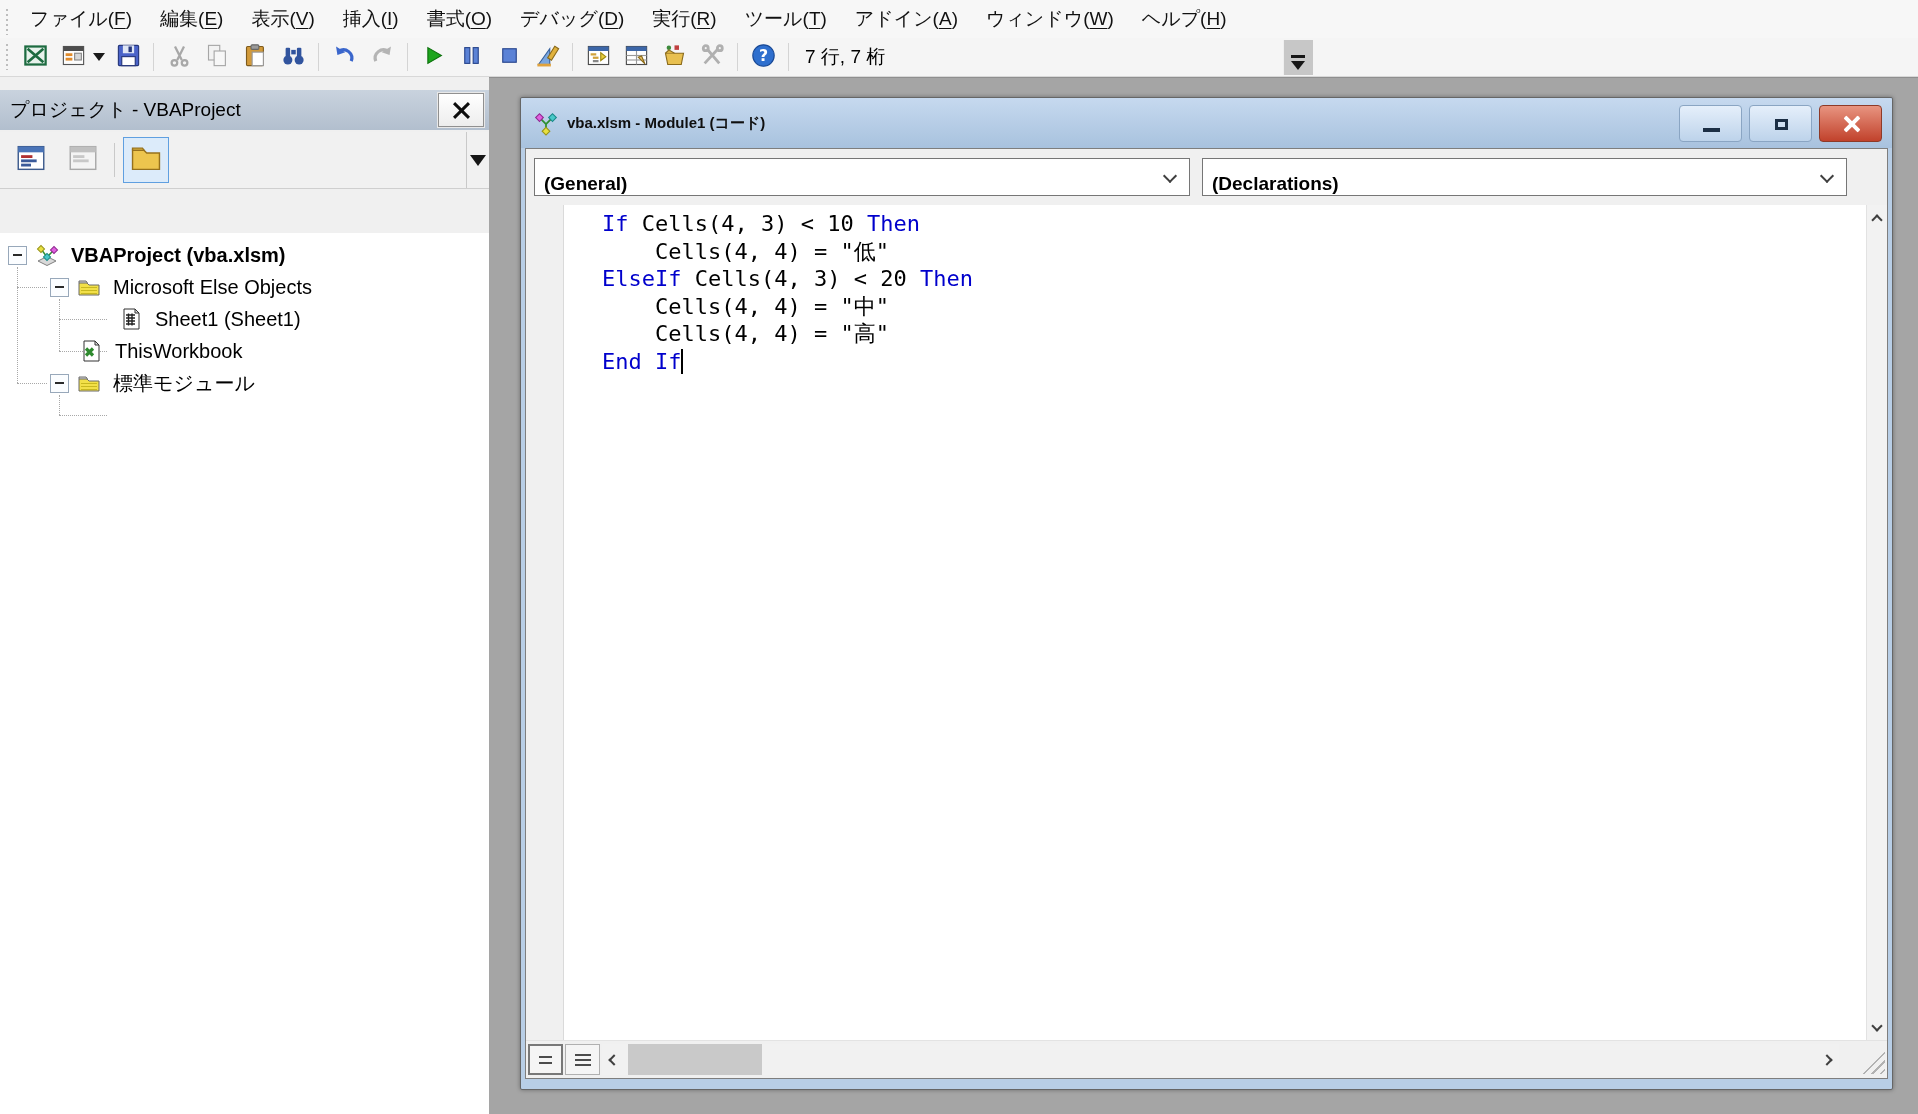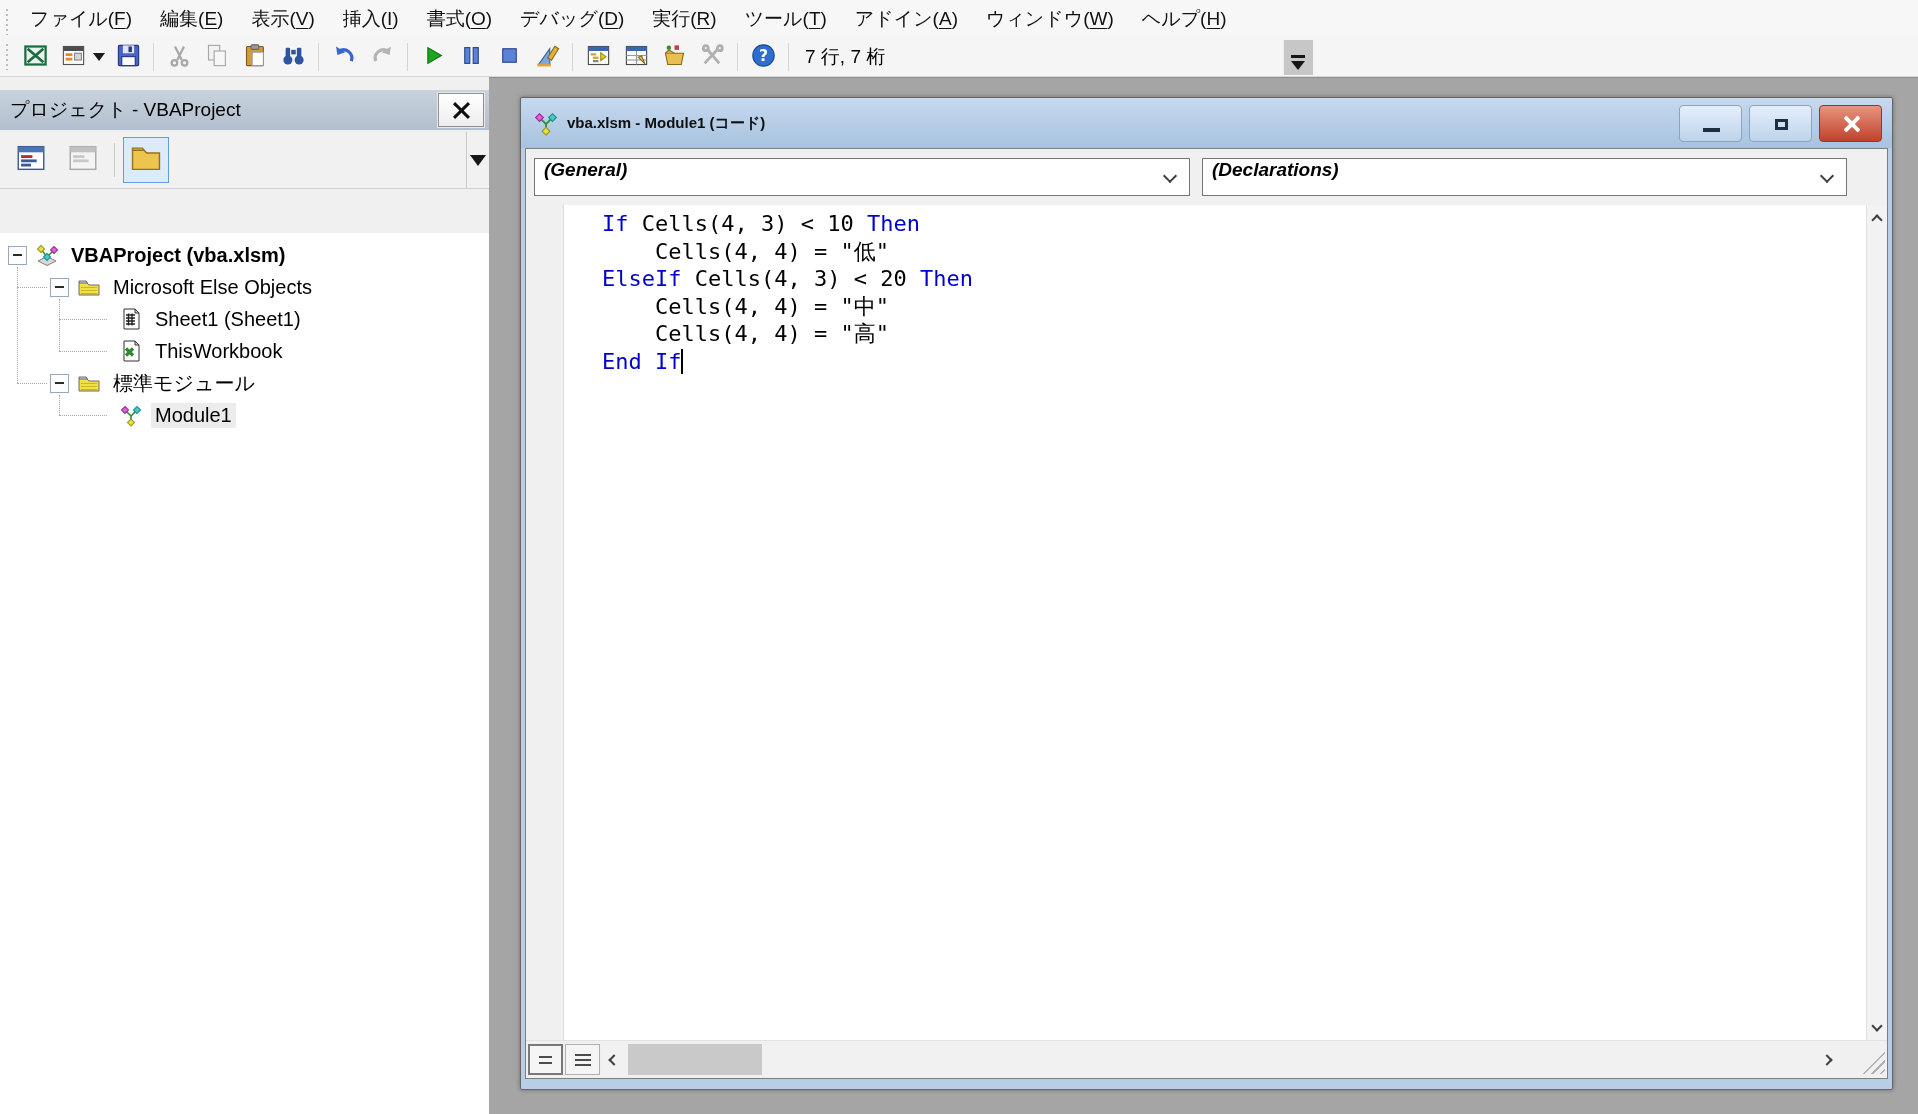--- a/index.html
+++ b/index.html
@@ -81,21 +81,21 @@
   .cw-btn { width:63px; height:37px; border-radius:4px; position:relative; }
   .cw-btn.min,.cw-btn.restore { background:linear-gradient(#e5effb,#bdd3ea); border:1px solid #8aa5c3; }
   .cw-btn.close { background:linear-gradient(#e0english 0 0), linear-gradient(#e89480,#c1422c); border:1px solid #8e3a28; }
   .glyph-min { position:absolute; left:23px; top:22px; width:17px; height:4px; background:#1c2f45; }
   .glyph-restore { position:absolute; left:25px; top:13px; width:13px; height:11px; border:3px solid #1c2f45; background:transparent; }
   .glyph-x { position:absolute; left:22px; top:16px; width:20px; height:4px; background:#fff; border-radius:1px; }
   .glyph-x.a { transform:rotate(45deg); } .glyph-x.b { transform:rotate(-45deg); }
   .cw-body { position:absolute; left:4px; right:4px; top:50px; bottom:10px; background:#f0f0f0; border:1px solid #7e7e7e; }
   .combo-row { position:absolute; left:0; right:0; top:0; height:56px; }
   .combo { position:absolute; top:9px; height:38px; background:#fff; border:1px solid #767676;
-    font-size:19px; font-weight:600; color:#000; display:flex; align-items:flex-start; padding-left:9px;font-style:italic; }
+    font-size:19px; font-weight:600; color:#000; display:flex; align-items:flex-end; padding-left:9px; }
   .combo-left { left:8px; width:656px; }
   .combo-right { left:676px; right:40px; }
   .combo .chev { position:absolute; right:14px; top:12px; }
   .chev { display:inline-block; width:10px; height:10px; border-right:2px solid #3f3f3f; border-bottom:2px solid #3f3f3f; }
   .chev.down { transform:rotate(45deg); }
   .chev.up { transform:rotate(-135deg); }
   .chev.left { transform:rotate(135deg); }
   .chev.right { transform:rotate(-45deg); }
   .chev.small { width:8px; height:8px; }
   .code-area { position:absolute; left:0; right:0; top:56px; bottom:38px; background:#fff; }
@@ -378,55 +378,41 @@
             </span>
             <span class="tree-ico"><svg viewBox="0 0 24 24">
                 <path d="M5 2h11l4 4v16H5z" fill="#fff" stroke="#333"></path>
                 <path d="M16 2l4 4h-4z" fill="#ddd" stroke="#333"></path>
                 <g stroke="#222" stroke-width="1.4" fill="none">
                   <path d="M7 8h9M7 11h9M7 14h9M7 17h9M9.5 6.5v12M13 6.5v12"></path>
                 </g>
               </svg></span>
             <span class="tree-label">Sheet1 (Sheet1)</span>
           </div>
-          <div class="tree-row" style="padding-left:92px">
+          <div class="tree-row" style="padding-left:52px">
             <span class="expander hidden">
               <span class="minus"></span>
             </span>
             <span class="tree-ico"><svg viewBox="0 0 24 24">
                 <path d="M5 2h11l4 4v16H5z" fill="#fff" stroke="#333"></path>
                 <path d="M16 2l4 4h-4z" fill="#ddd" stroke="#333"></path>
                 <path d="M7 9.5l7 7M14 9.5l-7 7" stroke="#2e8a2e" stroke-width="3.2"></path>
               </svg></span>
             <span class="tree-label">ThisWorkbook</span>
           </div>
           <div class="tree-row" style="padding-left:50px">
             <span class="expander">
               <span class="minus"></span>
             </span>
             <span class="tree-ico"><svg viewBox="0 0 24 24">
                 <path d="M2 8V6h7l1.5 2" fill="#d8d8d8" stroke="#6b6b6b"></path>
                 <path d="M2 8h8l2 2h10v10H2z" fill="#f2e049" stroke="#6b6b6b"></path>
                 <path d="M4 12.5h16M4 15.5h16M4 18.5h16" stroke="#c8b820" stroke-width="1.2"></path>
               </svg></span>
             <span class="tree-label">標準モジュール</span>
-          </div>
-          <div class="tree-row selected" style="padding-left:92px">
-            <span class="expander hidden">
-              <span class="minus"></span>
-            </span>
-            <span class="tree-ico"><svg viewBox="0 0 24 24">
-                <g stroke="#2f8f2f" stroke-width="1.6">
-                  <path d="M12 13L6 7M12 13l6-6M12 13v7" fill="none"></path>
-                </g>
-                <rect x="3.5" y="4.5" width="5" height="5" transform="rotate(45 6 7)" fill="#e060e0" stroke="#902890"></rect>
-                <rect x="15.5" y="4.5" width="5" height="5" transform="rotate(45 18 7)" fill="#48c8c8" stroke="#1a8a8a"></rect>
-                <rect x="9.5" y="17" width="5" height="5" transform="rotate(45 12 19.5)" fill="#e8e040" stroke="#98941a"></rect>
-              </svg></span>
-            <span class="tree-label">Module1</span>
           </div>
         </div>
     </div>
   </div>
 
   <div id="code-window">
     <div class="cw-title">
       <span class="cw-ico"><svg viewBox="0 0 24 24">
             <g stroke="#2f8f2f" stroke-width="1.6">
               <path d="M12 13L6 7M12 13l6-6M12 13v7" fill="none"></path>

